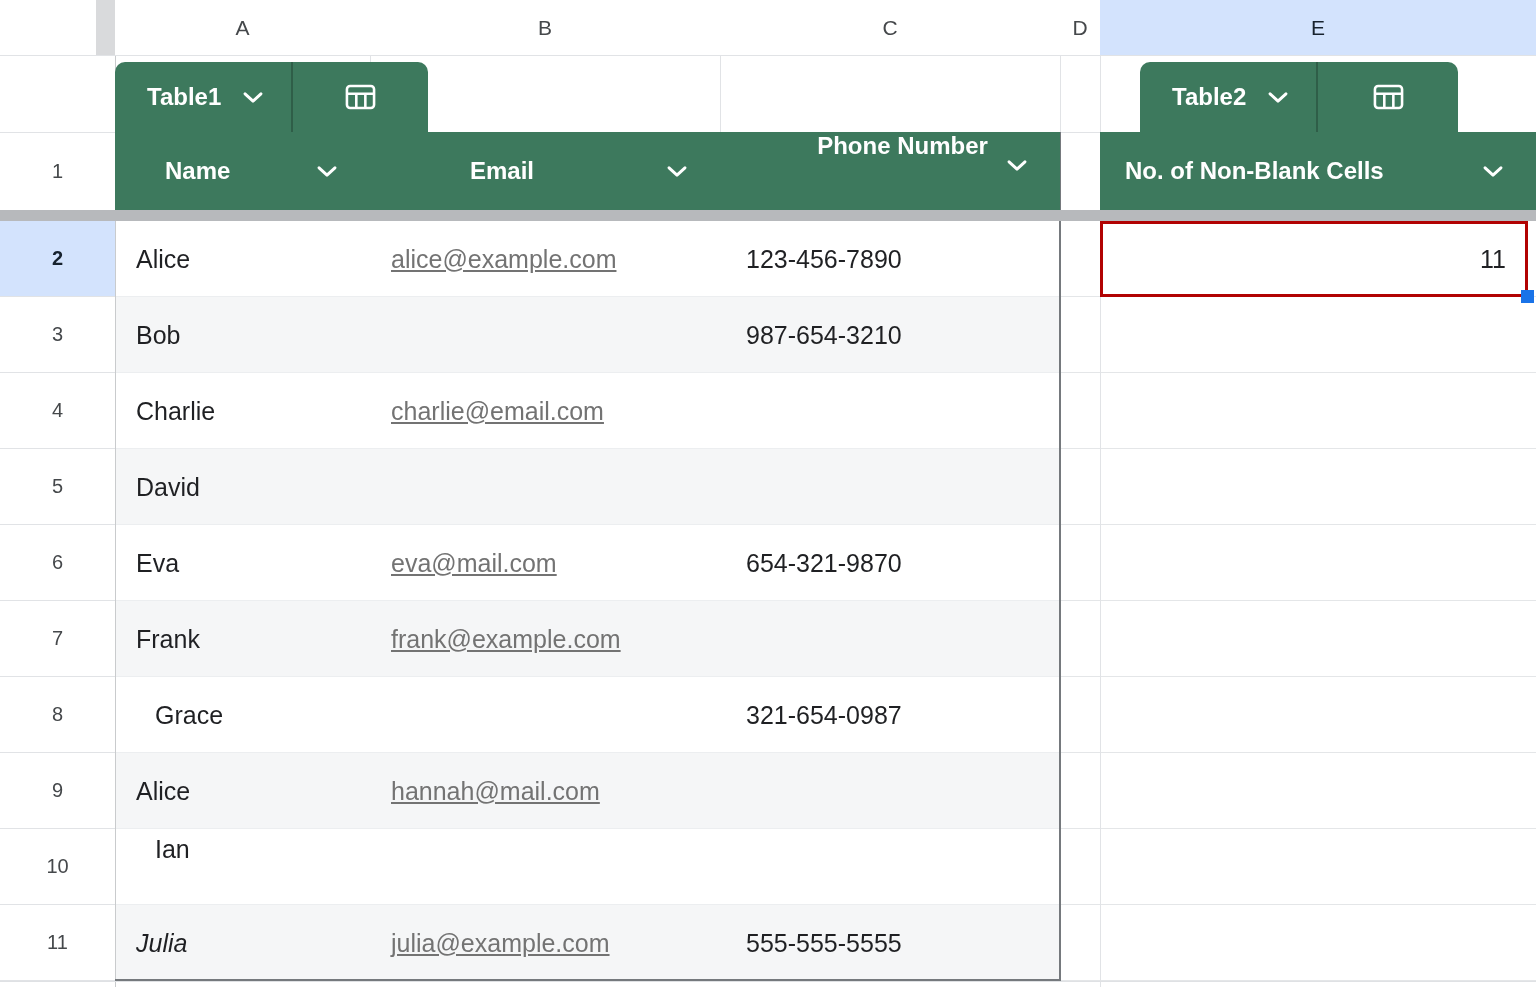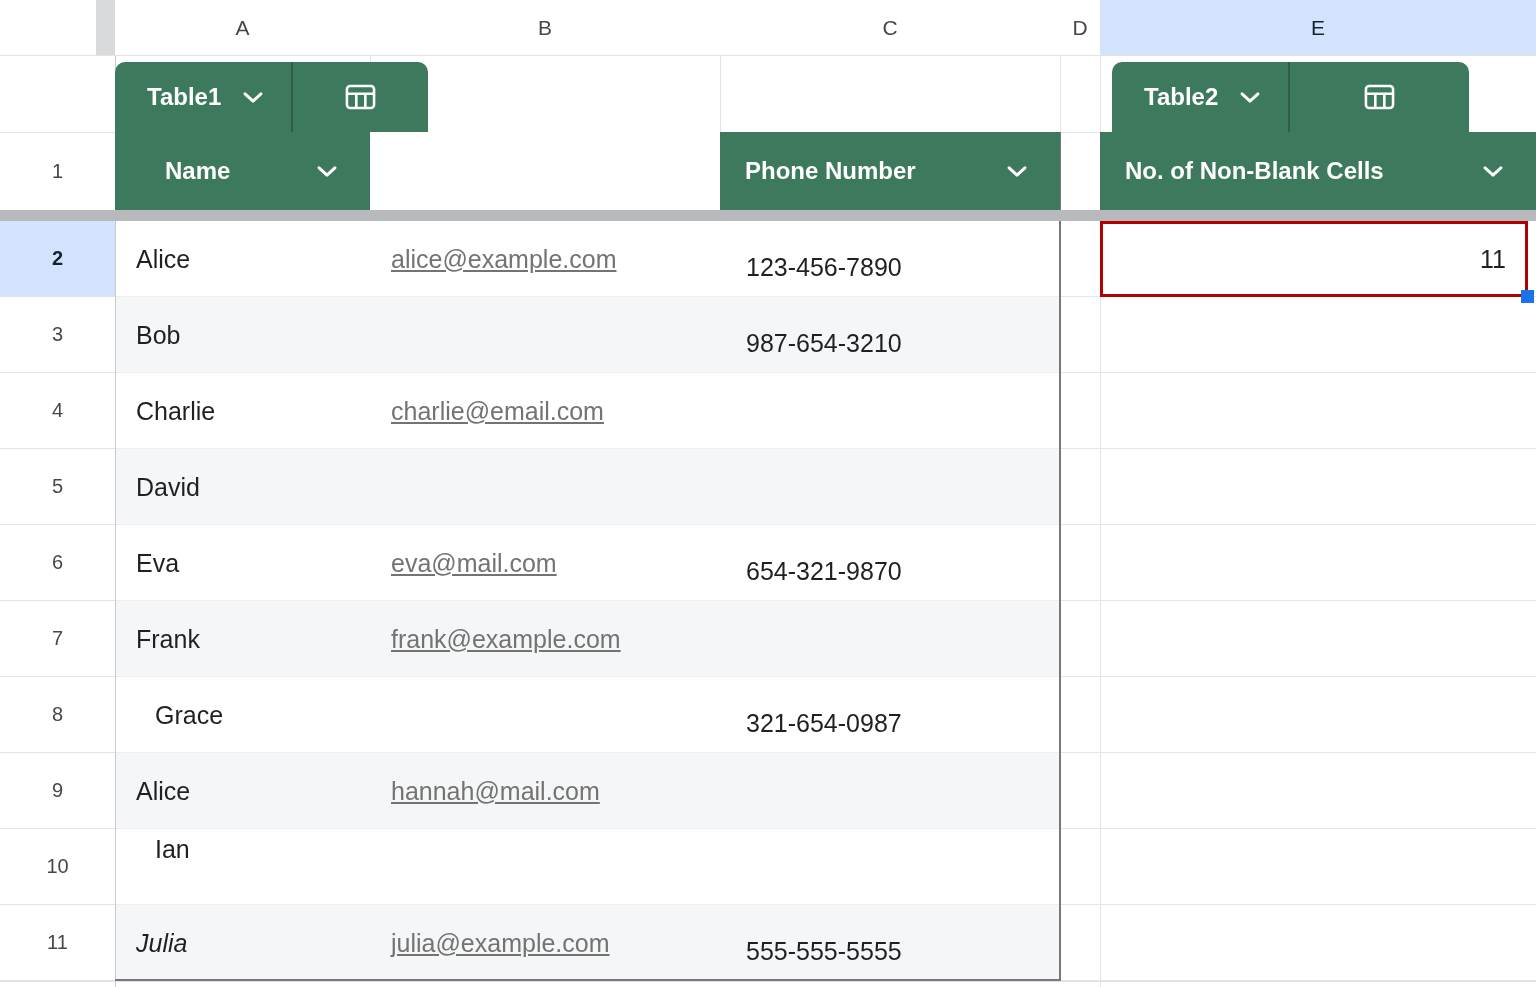--- a/index.html
+++ b/index.html
@@ -52,50 +52,50 @@
   }
   .row-num-sel { background:#d3e3fd; color:#17222e; font-weight:700; }
 
   
   .chip {
     position:absolute; top:62px; height:70px; background:#3d795d;
     border-radius:10px 10px 0 0; display:flex; overflow:hidden;
     color:#fff; font-weight:700; font-size:24px;
   }
   .chip1 { left:115px;  width:313px; }
-  .chip2 { left:1112px; width:357px; }
+  .chip2 { left:1140px; width:318px; }
   .chip-label { display:flex; align-items:center; gap:22px; padding:0 28px 0 32px; }
   .chip-sep   { width:2px; background:rgba(0,0,0,0.22); height:100%; }
   .chip-iconbox { flex:1; display:flex; align-items:center; justify-content:center; cursor:pointer; }
 
   
   .hdr-cell {
     position:absolute; top:132px; height:78px; background:#3d795d;
     color:#fff; font-weight:700; font-size:24px;
     display:flex; align-items:center;
   }
   .hdr-name  { left:115px;  width:255px; padding-left:50px;text-align:center;  }
   .hdr-email { left:370px;  width:350px; padding-left:100px; }
-  .hdr-phone { left:720px;  width:340px; padding-left:25px;  }
+  .hdr-phone { left:720px;  width:340px; padding-left:25px;flex-direction:column;  }
   .hdr-e     { left:1100px; width:436px; padding-left:25px;  }
   .hdr-cell .chev { margin-left:auto; margin-right:33px; flex:0 0 auto; }
 
   
   .row-band {
     position:absolute; left:115px; width:945px; height:76px;
     background:#fff; border-bottom:1px solid #eceef0;
   }
   .band-alt { background:#f5f6f7; }
   .cell {
     position:absolute; height:76px; display:flex; align-items:center;
     font-size:25px; color:#1f2023;
   }
   .cell-name  { left:115px; width:255px; padding-left:21px; }
   .cell-email { left:370px; width:350px; padding-left:21px; }
-  .cell-phone { left:720px; width:340px; padding-left:26px;margin-top:8px; }
+  .cell-phone { left:720px; width:340px; padding-left:26px; }
   .link { color:#737373; text-decoration:underline; }
   .hline-de { position:absolute; left:1060px; width:476px; height:1px; background:#e4e6e8; }
 
   
   .e2-cell {
     position:absolute; left:1100px; top:221px; width:428px; height:76px;
     display:flex; align-items:center; justify-content:flex-end;
     padding-right:22px; font-size:25px; color:#1f2023; background:#fff;
   }
   .red-box {
@@ -189,20 +189,26 @@
   <div class="frozen-divider"></div>
 
   <div class="row1-num">1</div>
 
   <div class="hdr-cell hdr-name">
     <span>Name</span>
     <svg class="chev" viewBox="0 0 16 9" width="20" height="11">
         <path d="M1.5 1.5 L8 7.5 L14.5 1.5" fill="none" stroke="#ffffff" stroke-width="2.4" stroke-linecap="round" stroke-linejoin="round"></path>
       </svg>
   </div>
+  <div class="hdr-cell hdr-email">
+    <span>Email</span>
+    <svg class="chev" viewBox="0 0 16 9" width="20" height="11">
+        <path d="M1.5 1.5 L8 7.5 L14.5 1.5" fill="none" stroke="#ffffff" stroke-width="2.4" stroke-linecap="round" stroke-linejoin="round"></path>
+      </svg>
+  </div>
   <div class="hdr-cell hdr-phone">
     <span>Phone Number</span>
     <svg class="chev" viewBox="0 0 16 9" width="20" height="11">
         <path d="M1.5 1.5 L8 7.5 L14.5 1.5" fill="none" stroke="#ffffff" stroke-width="2.4" stroke-linecap="round" stroke-linejoin="round"></path>
       </svg>
   </div>
   <div class="hdr-cell hdr-e">
     <span>No. of Non-Blank Cells</span>
     <svg class="chev" viewBox="0 0 16 9" width="20" height="11">
         <path d="M1.5 1.5 L8 7.5 L14.5 1.5" fill="none" stroke="#ffffff" stroke-width="2.4" stroke-linecap="round" stroke-linejoin="round"></path>

